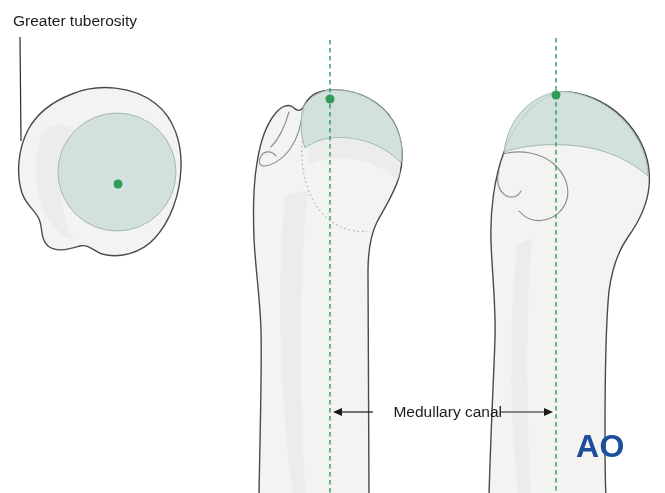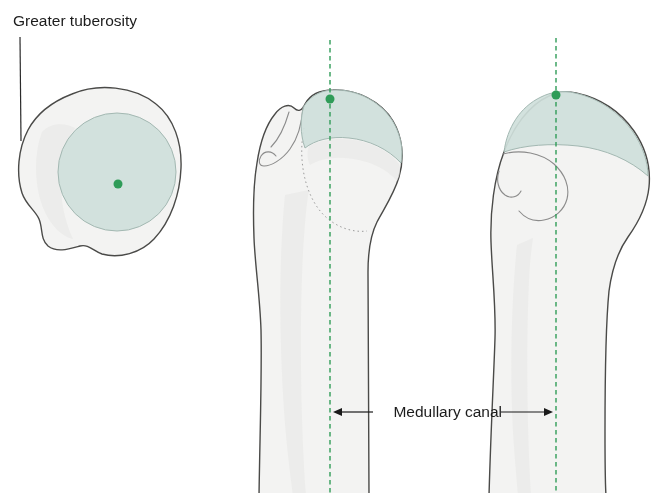--- a/index.html
+++ b/index.html
@@ -110,14 +110,15 @@
       <line class="pointer" x1="373" y1="412" x2="341" y2="412"></line>
       <polygon class="pointer-head" points="333,412 342,408 342,416"></polygon>
       <line class="pointer" x1="501" y1="412" x2="545" y2="412"></line>
       <polygon class="pointer-head" points="553,412 544,408 544,416"></polygon>
     </g>
   </svg>
 
   <div class="label label-gt">Greater tuberosity</div>
   <div class="label label-mc">Medullary canal</div>
 
+  <div class="ao-logo">AO</div>
 
 </div>
 
 </body></html>

